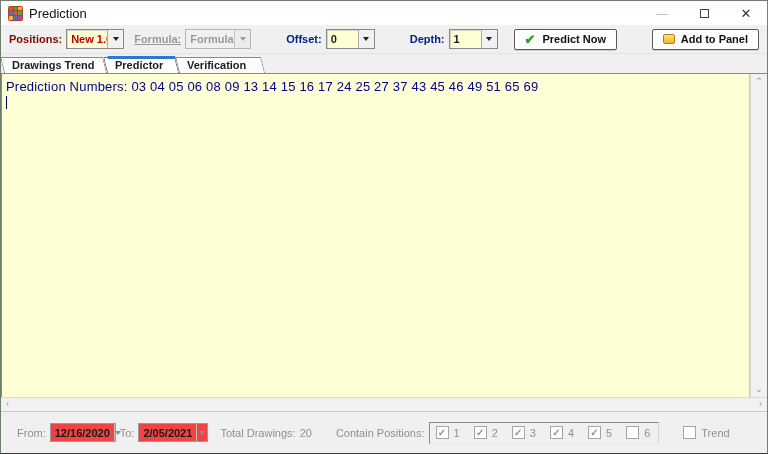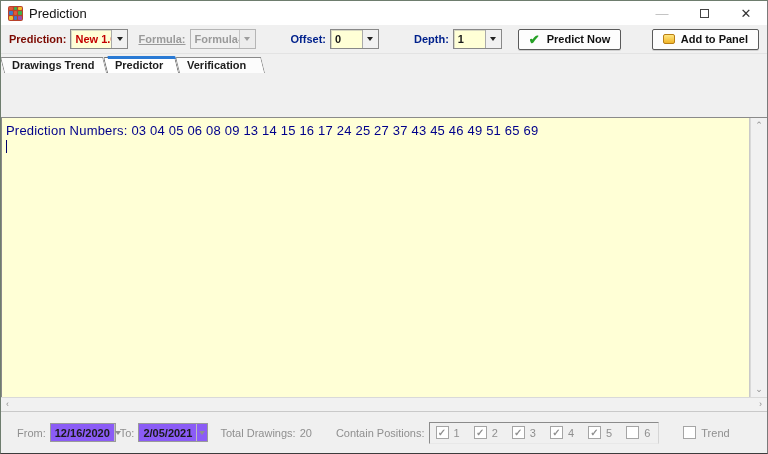--- a/index.html
+++ b/index.html
@@ -41,32 +41,32 @@
   .check-icon { color:#26a126; font-size:13px; font-weight:bold; margin-right:7px; }
   .panel-icon { width:12px; height:10px; background:linear-gradient(#ffe680,#f0b428); border:1px solid #b87e14; border-radius:2px; margin-right:6px; }
   
   .tabrow { height:19px; display:flex; align-items:flex-end; padding-left:3px; flex:0 0 auto; background:#f0f0f0; }
   .tab { position:relative; height:16px; padding:0 16px 0 8px; display:flex; align-items:center; cursor:default; }
   .tab .bg { position:absolute; inset:0; background:#fcfcfc; border:1px solid #8a8a8a; border-bottom:none; border-radius:2px 0 0 0; transform:skewX(14deg); transform-origin:bottom left; }
   .tab .lbl { position:relative; font-size:11px; font-weight:bold; color:#1c1c1c; white-space:nowrap; }
   .tab.active .bg { background:#ffffff; border-color:#6f6f6f; }
   .tab.active .topbar { position:absolute; top:-1px; left:1px; right:3px; height:3px; background:#2a7ad4; transform:skewX(14deg); transform-origin:bottom left; border-radius:1px 1px 0 0; }
   
-  .content-wrap { flex:1 1 auto; display:flex; flex-direction:column; border-top:1px solid #8a8a8a; position:relative; background:#f0f0f0;margin-top:44px; }
+  .content-wrap { flex:1 1 auto; display:flex; flex-direction:column; border-top:1px solid #8a8a8a; position:relative; background:#f0f0f0; }
   .content-main { flex:1 1 auto; display:flex; }
   .textarea { flex:1 1 auto; background:#ffffd6; border-left:1px solid #8a8a8a; border-right:1px solid #c9c9c9; padding:5px 4px 0 4px; overflow:hidden; position:relative; }
   .pred-line { font-size:13px; line-height:15px; color:#00008b; white-space:nowrap; letter-spacing:0.2px; }
   .caret { width:1px; height:13px; background:#00006a; margin-top:2px; }
   .vscroll { flex:0 0 17px; background:#f1f1f1; border-left:1px solid #d9d9d9; display:flex; flex-direction:column; justify-content:space-between; align-items:center; padding:3px 0; }
   .scroll-arrow { color:#8f8f8f; font-size:9px; line-height:9px; }
   .hscroll { flex:0 0 14px; background:#f1f1f1; border-top:1px solid #d9d9d9; display:flex; justify-content:space-between; align-items:center; padding:0 5px; }
   
   .footer { flex:0 0 42px; background:#f0f0f0; border-top:1px solid #c9c9c9; display:flex; align-items:center; padding:0 8px; }
   .ft-label { font-size:11px; color:#8f8f8f; white-space:nowrap; }
-  .date-combo { height:19px; display:flex; align-items:stretch; border:1px solid #9a9a9a; background:#8b5cf6; margin:0 4px; }
+  .date-combo { height:19px; display:flex; align-items:stretch; border:1px solid #9a9a9a; background:#ef4444; margin:0 4px; }
   .date-combo .val { font-size:11px; font-weight:bold; color:#1a1a1a; padding:3px 4px 0 4px; white-space:nowrap; }
   .date-combo .drop { width:15px; display:flex; align-items:center; justify-content:center; border-left:1px solid #bdbdbd; }
   .date-combo .tri { border-top-color:#8f8f8f; }
   .pos-panel { display:flex; align-items:center; height:22px; border-top:1px solid #8b8b8b; border-left:1px solid #8b8b8b; border-right:1px solid #d5d5d5; border-bottom:1px solid #e8e8e8; padding:0 6px; margin-left:4px; }
   .cb-item { display:flex; align-items:center; margin-right:14px; }
   .cb-item:last-child { margin-right:2px; }
   .cb-box { width:13px; height:13px; background:#ffffff; border:1px solid #a5a5a5; display:flex; align-items:center; justify-content:center; font-size:10px; color:#8f8f8f; font-weight:bold; }
   .cb-box.checked::after { content:"✓"; margin-top:-1px; }
   .cb-lbl { font-size:11px; color:#8f8f8f; margin-left:5px; }
   .spacer { flex:1 1 auto; }
@@ -93,21 +93,21 @@
     <div class="win-controls">
       <div class="win-btn min">—</div>
       <div class="win-btn max">
           <span></span>
         </div>
       <div class="win-btn close">✕</div>
     </div>
   </div>
 
   <div class="toolbar">
-    <span class="tb-label lbl-maroon">Prediction:</span>
+    <span class="tb-label lbl-maroon">Positions:</span>
     <div class="combo" style="width:58px">
       <span class="val val-red" style="flex:1">New 1.0</span>
       <span class="drop">
           <span class="tri"></span>
         </span>
     </div>
     <span class="gap8"></span>
     <span class="tb-label lbl-gray">Formula:</span>
     <div class="combo disabled" style="width:66px">
       <span class="val" style="flex:1">Formula-1</span>

